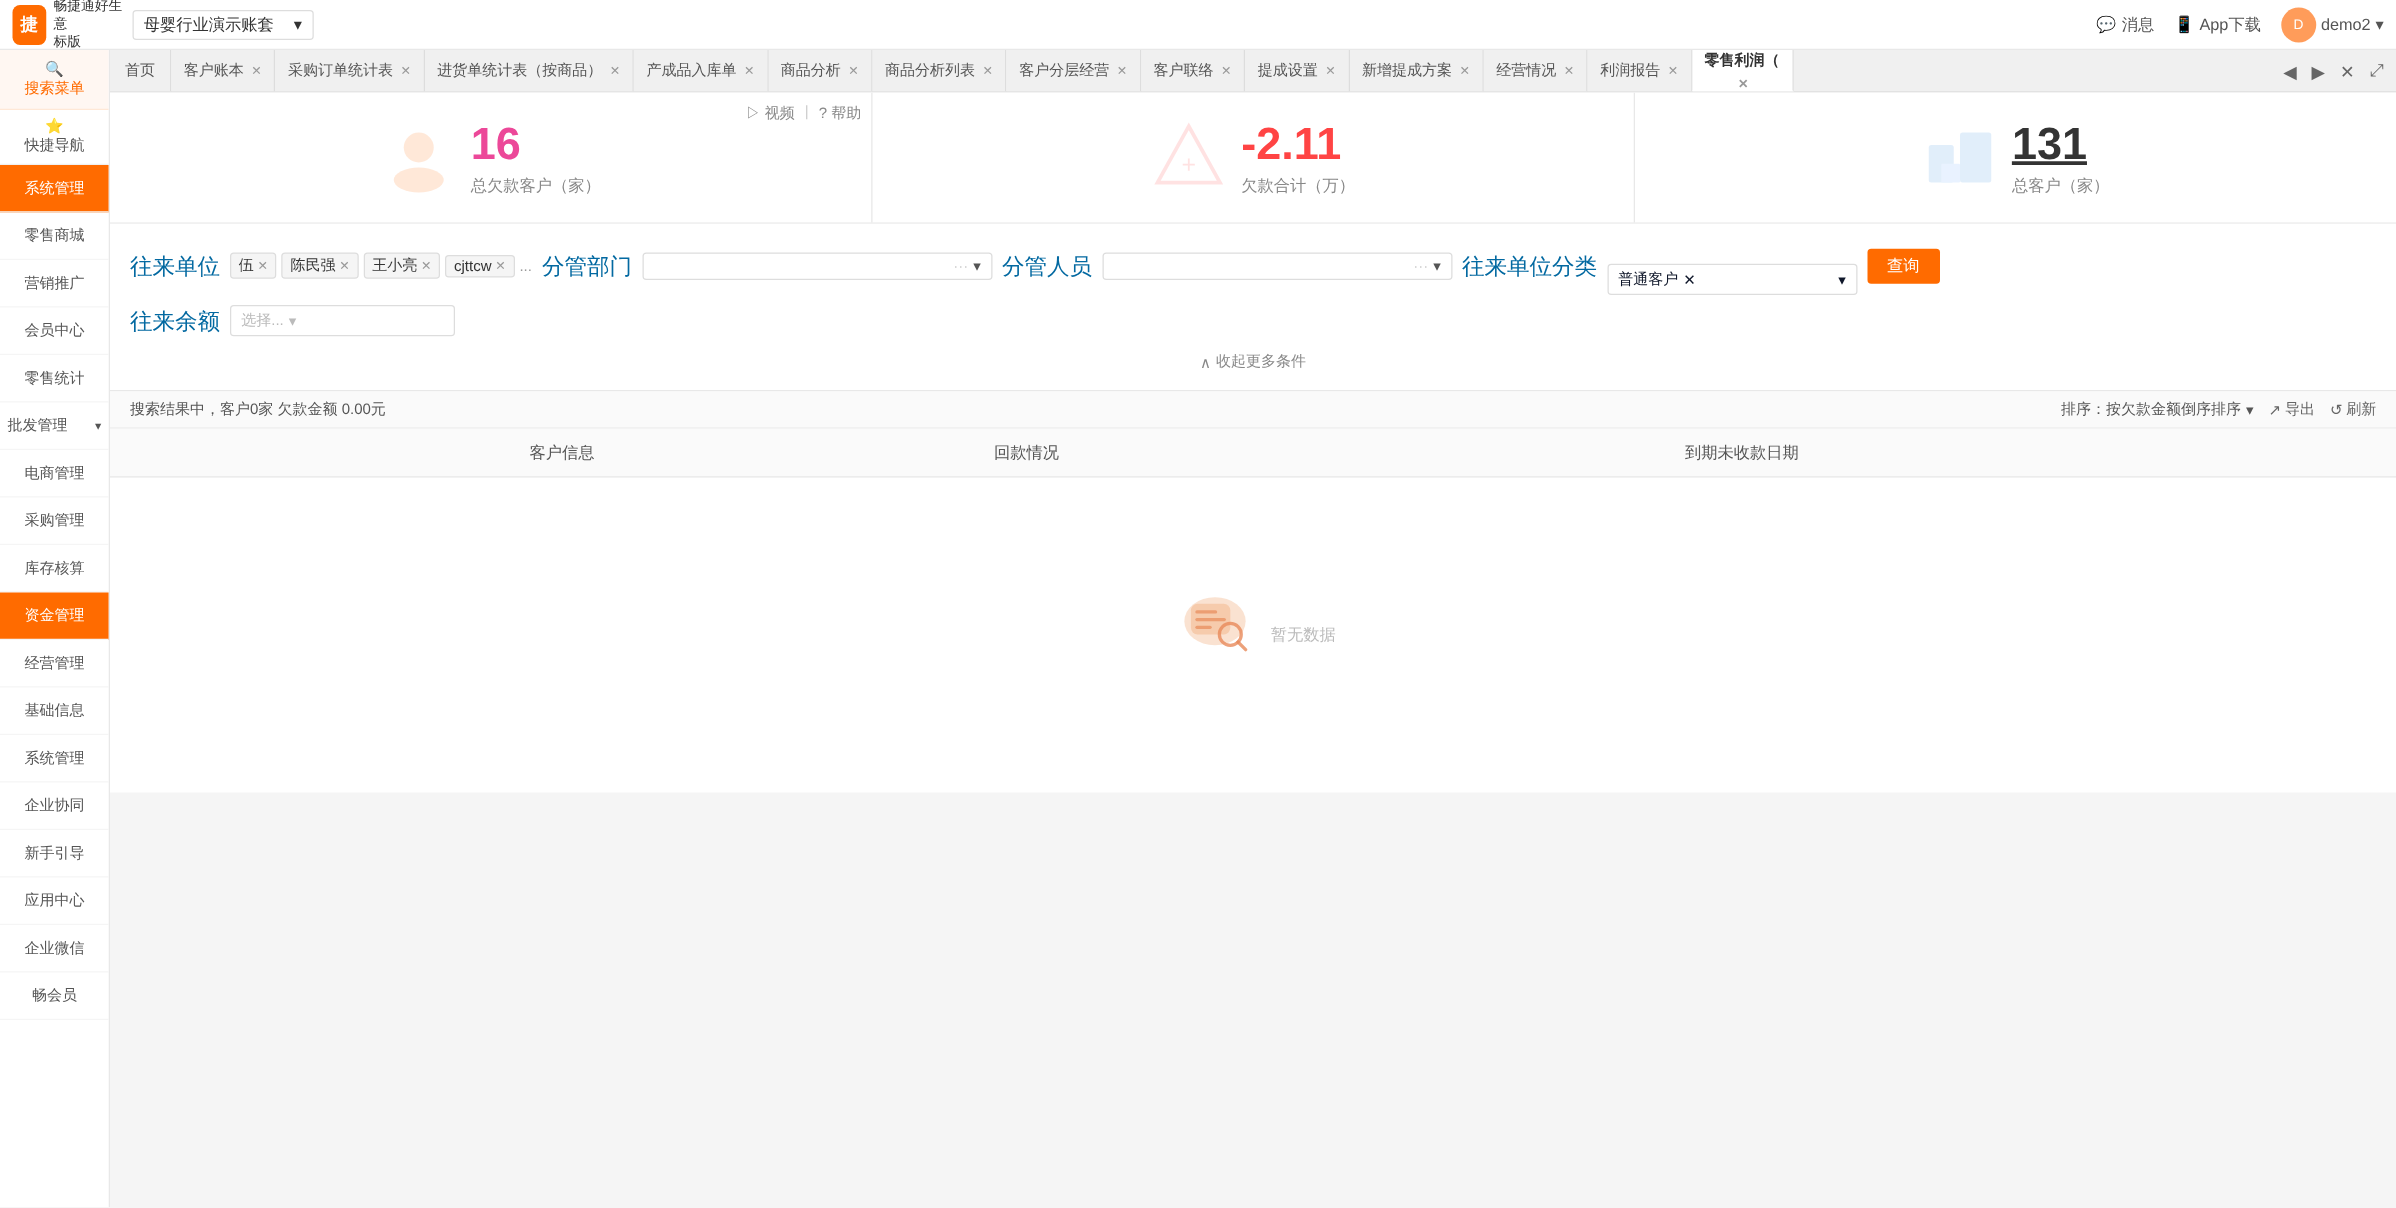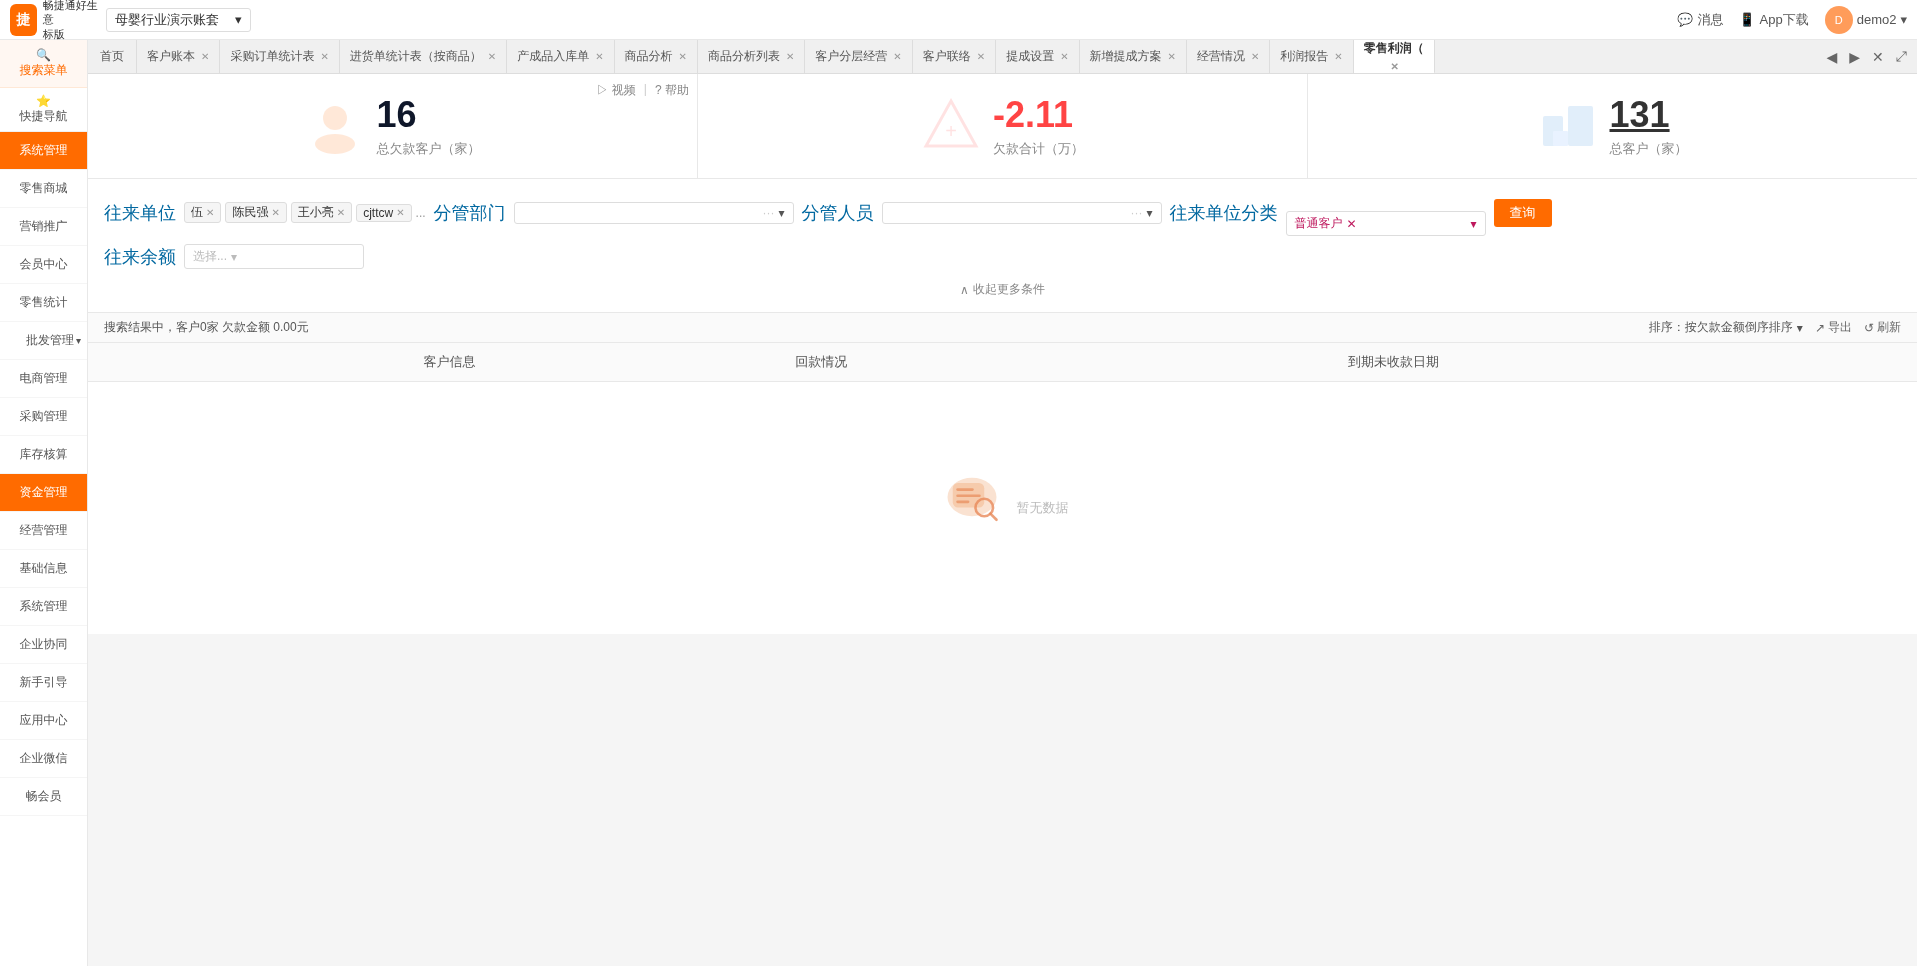--- a/index.html
+++ b/index.html
@@ -19,21 +19,21 @@
 
     
     .main-layout { display: flex; flex: 1; overflow: hidden; }
 
     
     .sidebar { width: 88px; background: #fff; border-right: 1px solid #e8e8e8; display: flex; flex-direction: column; overflow-y: auto; }
     .sidebar-search { padding: 8px 6px; background: #fff7f2; color: #ff6b00; text-align: center; font-size: 12px; cursor: pointer; border-bottom: 1px solid #ffe8d6; }
     .sidebar-nav { padding: 6px 0; color: #555; text-align: center; font-size: 12px; cursor: pointer; border-bottom: 1px solid #f0f0f0; }
     .sidebar-item { padding: 10px 6px; text-align: center; font-size: 12px; cursor: pointer; color: #555; border-bottom: 1px solid #f5f5f5; }
     .sidebar-item.active { background: #ff6b00; color: white; }
-    .sidebar-item-with-arrow { display: flex; align-items: center; justify-content: flex-end; gap: 2px; }
+    .sidebar-item-with-arrow { display: flex; align-items: center; justify-content: space-between; gap: 2px; }
 
     
     .content-area { flex: 1; display: flex; flex-direction: column; overflow: hidden; }
 
     
     .tab-bar { display: flex; align-items: center; background: #f0f0f0; border-bottom: 1px solid #ddd; height: 34px; overflow: hidden; }
     .tab-item { display: flex; align-items: center; gap: 4px; padding: 0 10px; height: 34px; font-size: 12px; cursor: pointer; color: #555; border-right: 1px solid #ddd; white-space: nowrap; background: #f0f0f0; }
     .tab-item.active { background: #fff; color: #333; font-weight: bold; border-bottom: 2px solid #fff; flex-direction: column; }
     .tab-item .tab-close { color: #999; font-size: 10px; cursor: pointer; margin-left: 2px; }
     .tab-home { padding: 0 12px; height: 34px; display: flex; align-items: center; font-size: 12px; cursor: pointer; color: #555; border-right: 1px solid #ddd; background: #f0f0f0; }
@@ -44,37 +44,37 @@
     .page-content { flex: 1; overflow-y: auto; background: #f5f5f5; }
 
     
     .stats-bar { display: flex; background: #fff; border-bottom: 1px solid #e8e8e8; }
     .stat-item { flex: 1; display: flex; align-items: center; justify-content: center; padding: 20px 10px; border-right: 1px solid #e8e8e8; position: relative; gap: 12px; }
     .stat-item:last-child { border-right: none; }
     .stat-icon { width: 60px; height: 60px; display: flex; align-items: center; justify-content: center; }
     .stat-icon svg { opacity: 0.15; }
     .stat-values { text-align: left; }
     .stat-number { font-size: 36px; font-weight: bold; }
-    .stat-number.orange { color: #0f172a; }
+    .stat-number.orange { color: #ec4899; }
     .stat-number.red { color: #ff4444; }
     .stat-number.dark { color: #333; text-decoration: underline; }
     .stat-label { font-size: 13px; color: #888; margin-top: 4px; }
     .stat-actions { position: absolute; top: 8px; right: 8px; display: flex; gap: 8px; font-size: 12px; color: #888; cursor: pointer; }
 
     
     .filter-bar { background: #fff; padding: 10px 16px; border-bottom: 1px solid #e8e8e8; }
     .filter-row { display: flex; align-items: center; gap: 8px; margin-bottom: 8px; flex-wrap: wrap; }
     .filter-label { color: #0369a1; font-size: 18px; white-space: nowrap; }
     .filter-tags { display: flex; align-items: center; gap: 4px; flex-wrap: wrap; }
     .filter-tag { display: flex; align-items: center; gap: 3px; background: #f5f5f5; border: 1px solid #ddd; border-radius: 3px; padding: 1px 6px; font-size: 12px; color: #333; }
     .filter-tag .remove { cursor: pointer; color: #999; font-size: 10px; }
     .filter-more { color: #999; cursor: pointer; font-size: 12px; }
     .filter-select { display: flex; align-items: center; gap: 4px; border: 1px solid #ddd; border-radius: 3px; padding: 3px 8px; font-size: 12px; color: #555; cursor: pointer; min-width: 160px; }
     .filter-select-wide { min-width: 280px; }
-    .filter-classify-select { display: flex; align-items: center; gap: 4px; border: 1px solid #ddd; border-radius: 3px; padding: 3px 8px; font-size: 12px; color: #be185d; cursor: pointer; min-width: 200px; margin-top: 22px; }
+    .filter-classify-select { display: flex; align-items: center; gap: 4px; border: 1px solid #ddd; border-radius: 3px; padding: 3px 8px; font-size: 12px; color: #0f172a; cursor: pointer; min-width: 200px; margin-top: 22px; }
     .search-btn { background: #ff6b00; color: white; border: none; padding: 5px 16px; border-radius: 3px; cursor: pointer; font-size: 13px; }
     .collapse-btn { display: flex; align-items: center; justify-content: center; gap: 4px; color: #888; font-size: 12px; cursor: pointer; width: 100%; padding: 4px 0; }
     .yue-select { display: flex; align-items: center; gap: 4px; border: 1px solid #ddd; border-radius: 3px; padding: 3px 8px; font-size: 12px; color: #bbb; cursor: pointer; min-width: 180px; }
 
     
     .results-bar { display: flex; align-items: center; justify-content: space-between; background: #fafafa; padding: 6px 16px; border-bottom: 1px solid #e8e8e8; }
     .results-info { font-size: 12px; color: #555; }
     .results-actions { display: flex; align-items: center; gap: 12px; font-size: 12px; color: #555; }
     .sort-select { display: flex; align-items: center; gap: 4px; cursor: pointer; }
     .action-btn { display: flex; align-items: center; gap: 3px; cursor: pointer; color: #666; }

